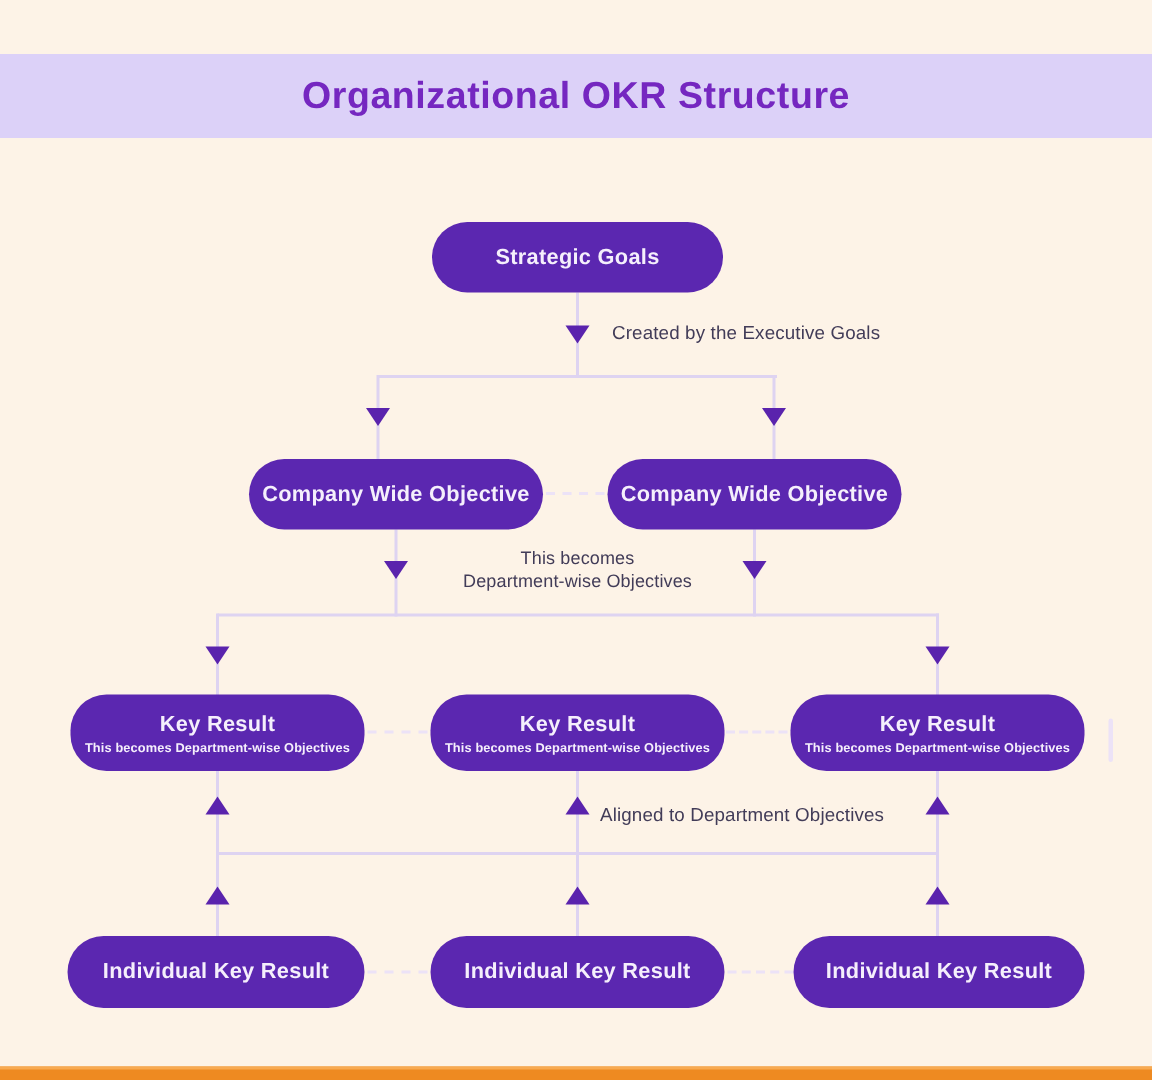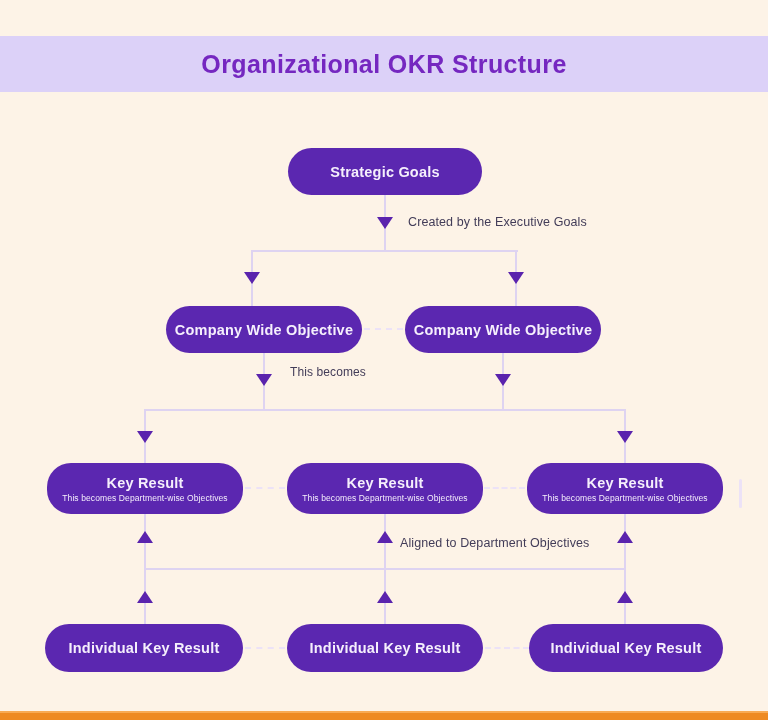--- a/index.html
+++ b/index.html
@@ -20,24 +20,24 @@
   .dashline{position:absolute;height:0;border-top:2px dashed var(--dash);}
   .dashtick{position:absolute;width:3px;border-radius:2px;background:var(--dash);}
   .arrow-down{position:absolute;width:0;height:0;border-left:8px solid transparent;
               border-right:8px solid transparent;border-top:12px solid var(--arrow);}
   .arrow-up{position:absolute;width:0;height:0;border-left:8px solid transparent;
             border-right:8px solid transparent;border-bottom:12px solid var(--arrow);}
   .node{position:absolute;background:var(--node-bg);border-radius:24px;color:var(--node-text);
         display:flex;flex-direction:column;align-items:center;justify-content:center;
         gap:2px;}
   .node .node-label{font-size:14.5px;font-weight:600;letter-spacing:.2px;}
-  .node .node-sub{font-size:8.5px;font-weight:400;letter-spacing:.1px;}
+  .node .node-sub{font-size:8.5px;font-weight:700;letter-spacing:.1px;}
   .ann{position:absolute;color:var(--label-text);font-size:12.5px;font-weight:500;
        letter-spacing:.1px;white-space:nowrap;}
-  .ann-center{text-align:left;line-height:15px;font-size:12px;}
+  .ann-center{text-align:center;line-height:15px;font-size:12px;}
   .footer-bar{position:absolute;left:0;bottom:0;width:768px;height:9px;
               background:var(--footer-bar);border-top:2px solid var(--footer-bar-top);}
 </style>
 </head>
 <body>
 
 <div class="page">
 
   <header class="banner">
     <h1>Organizational OKR Structure</h1>
@@ -82,20 +82,21 @@
     <div class="arrow-up" style="left:137px;top:531px;"></div>
     <div class="arrow-up" style="left:377px;top:531px;"></div>
     <div class="arrow-up" style="left:617px;top:531px;"></div>
     <div class="arrow-up" style="left:137px;top:591px;"></div>
     <div class="arrow-up" style="left:377px;top:591px;"></div>
     <div class="arrow-up" style="left:617px;top:591px;"></div>
 
     <div class="ann" style="left:408px;top:215px;">Created by the Executive Goals</div>
     <div class="ann ann-center" style="left:290px;top:365px;width:190px;white-space:normal;">
       <div>This becomes</div>
+      <div>Department-wise Objectives</div>
     </div>
     <div class="ann" style="left:400px;top:536px;">Aligned to Department Objectives</div>
 
     <div class="node" style="left:288px;top:148px;width:194px;height:47px;">
       <span class="node-label">Strategic Goals</span>
     </div>
 
     <div class="node" style="left:166px;top:306px;width:196px;height:47px;">
       <span class="node-label">Company Wide Objective</span>
     </div>

